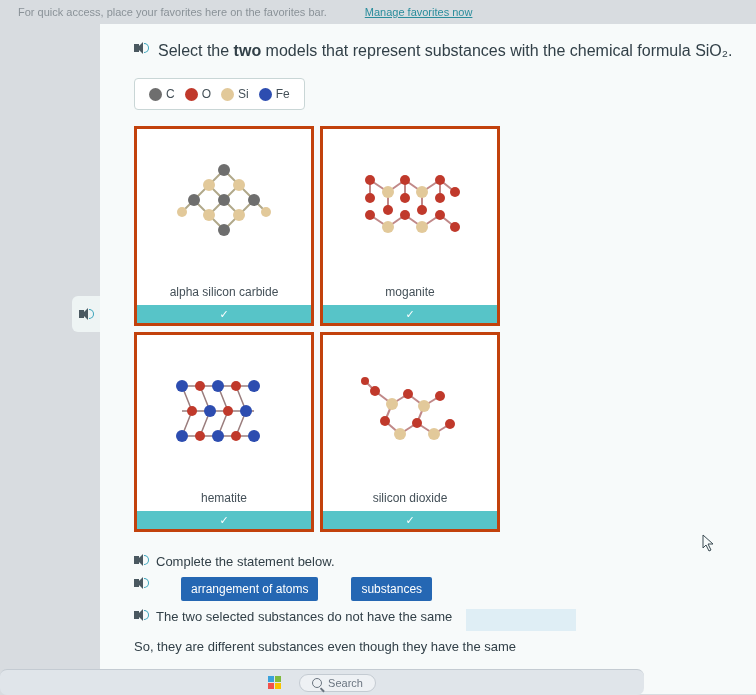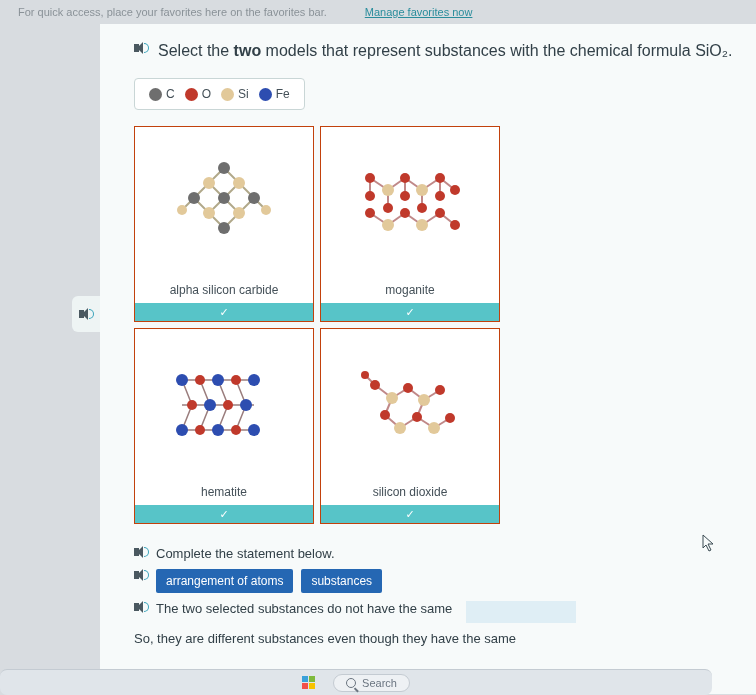--- a/index.html
+++ b/index.html
@@ -85,52 +85,53 @@
     .ball.grey { background: #6e6e6e; }
     .ball.red  { background: #c0392b; }
     .ball.tan  { background: #e2c99a; }
     .ball.blue { background: #2d4db0; }
     .grid {
       display: grid;
       grid-template-columns: 180px 180px;
       gap: 6px;
     }
     .card {
-      border: 1px solid #c2410c;
+      border: 3px solid #c2410c;
       background: #fff;
       display: flex;
       flex-direction: column;
     }
     .card .img { height: 152px; display: flex; align-items: center; justify-content: center; }
     .card .label { text-align: center; font-size: 12px; color: #445058; padding: 4px 0 6px; }
     .card .bar { height: 18px; background: #57c4c8; display: flex; align-items: center; justify-content: center; }
     .chk { color: #fff; font-size: 11px; }
     .molecule { width: 120px; height: 110px; }
     .sect2 { margin-top: 22px; }
     .row { display: flex; align-items: flex-start; gap: 8px; margin-bottom: 8px; font-size: 13px; color: #324048; }
     .pill {
       background: #2567b3;
       color: #fff;
       padding: 5px 10px;
       border-radius: 2px;
       font-size: 12px;
+      margin-left: 25px;
     }
     .blank {
       display: inline-block;
       width: 110px;
       height: 22px;
       background: #dfeef5;
       vertical-align: middle;
       margin-left: 6px;
     }
     .taskbar {
       position: fixed;
       bottom: 0;
       left: 0;
-      width: 712px;
+      width: 644px;
       height: 26px;
       background: #e0e5ea;
       border-top: 1px solid #c4cbd2;
       display: flex;
       align-items: center;
       justify-content: center;
       gap: 18px;
       border-radius: 7px;
     }
     .search-pill {

